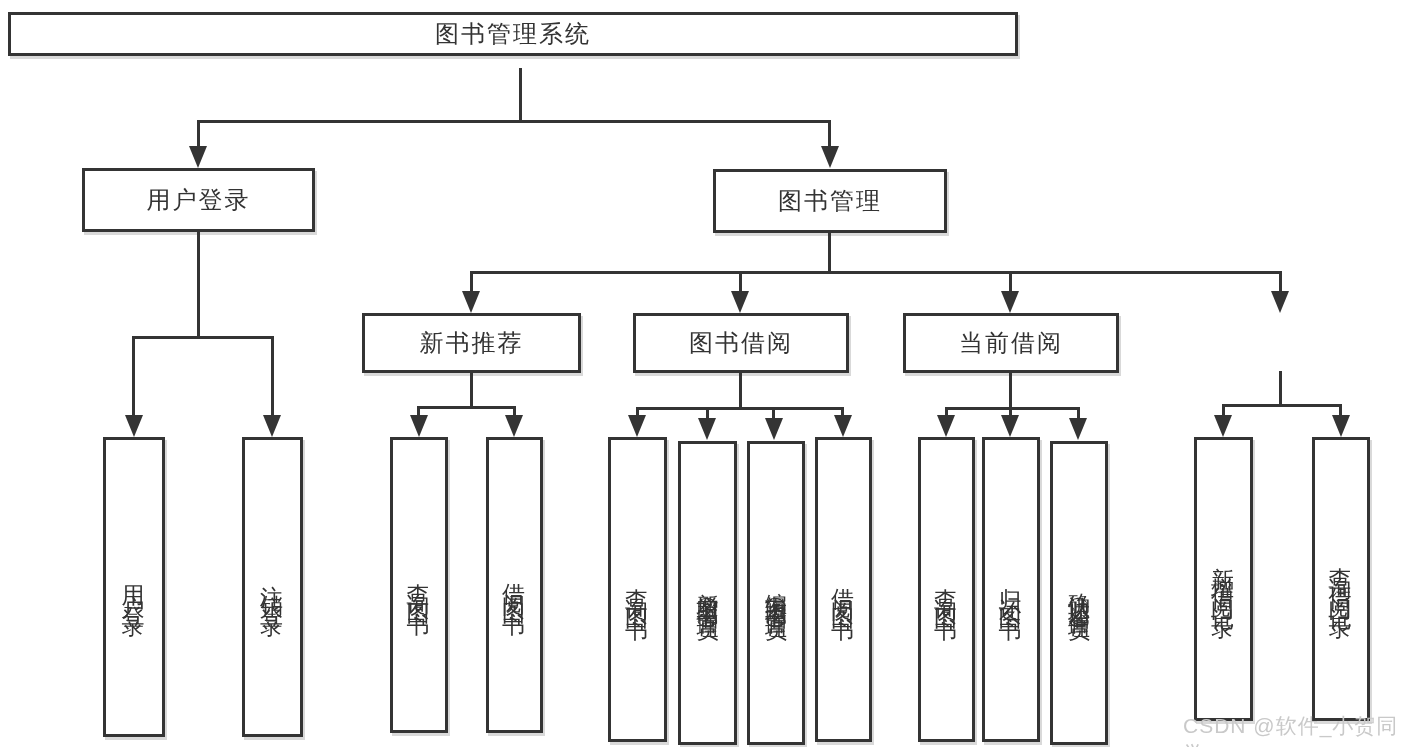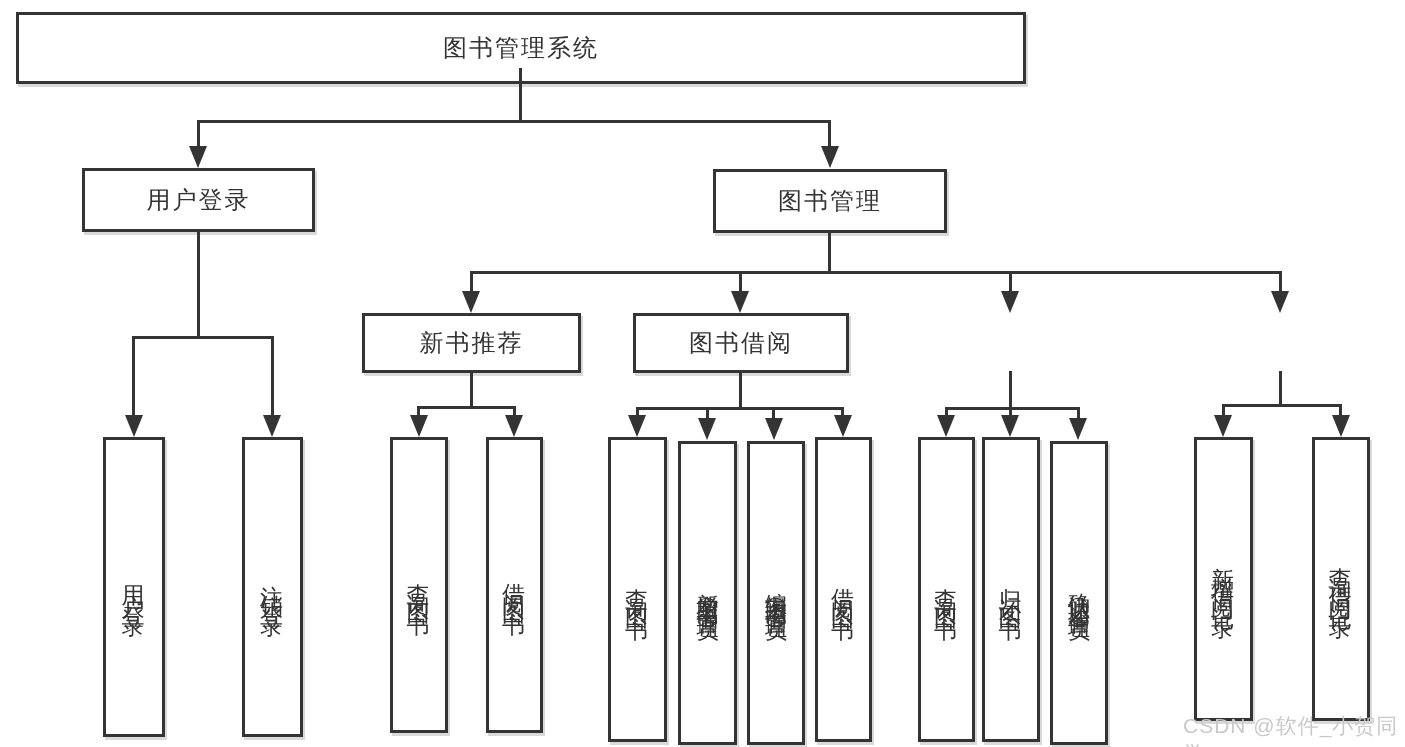--- a/index.html
+++ b/index.html
@@ -29,21 +29,21 @@
   .watermark{
     position:absolute;left:1183px;top:712px;
     font-size:21px;letter-spacing:1px;color:#c9c9c9;
   }
 </style>
 </head>
 <body>
 
 <div class="canvas">
 
-  <div class="box" style="left:16px;top:12px;width:1010px;height:72px;">图书管理系统</div>
+  <div class="box" style="left:8px;top:12px;width:1010px;height:44px;">图书管理系统</div>
 
   <div class="vline" style="left:519px;top:68px;height:55px;"></div>
   <div class="hline" style="left:197px;top:120px;width:634px;"></div>
   <div class="vline" style="left:197px;top:120px;height:29px;"></div>
   <div class="vline" style="left:828px;top:120px;height:29px;"></div>
   <div class="arrow" style="left:189px;top:146px;"></div>
   <div class="arrow" style="left:821px;top:146px;"></div>
 
   <div class="box" style="left:82px;top:168px;width:233px;height:64px;">用户登录</div>
   <div class="box" style="left:713px;top:169px;width:234px;height:64px;">图书管理</div>
@@ -61,20 +61,21 @@
   <div class="vline" style="left:739px;top:271px;height:22px;"></div>
   <div class="vline" style="left:1009px;top:271px;height:22px;"></div>
   <div class="vline" style="left:1279px;top:271px;height:22px;"></div>
   <div class="arrow" style="left:462px;top:291px;"></div>
   <div class="arrow" style="left:731px;top:291px;"></div>
   <div class="arrow" style="left:1001px;top:291px;"></div>
   <div class="arrow" style="left:1271px;top:291px;"></div>
 
   <div class="box" style="left:362px;top:313px;width:219px;height:60px;">新书推荐</div>
   <div class="box" style="left:633px;top:313px;width:216px;height:60px;">图书借阅</div>
+  <div class="box" style="left:903px;top:313px;width:216px;height:60px;">当前借阅</div>
 
   <div class="vline" style="left:470px;top:371px;height:38px;"></div>
   <div class="hline" style="left:417px;top:406px;width:99px;"></div>
   <div class="vline" style="left:417px;top:406px;height:11px;"></div>
   <div class="vline" style="left:513px;top:406px;height:11px;"></div>
   <div class="arrow" style="left:410px;top:415px;"></div>
   <div class="arrow" style="left:505px;top:415px;"></div>
 
   <div class="vline" style="left:739px;top:371px;height:39px;"></div>
   <div class="hline" style="left:636px;top:407px;width:208px;"></div>

